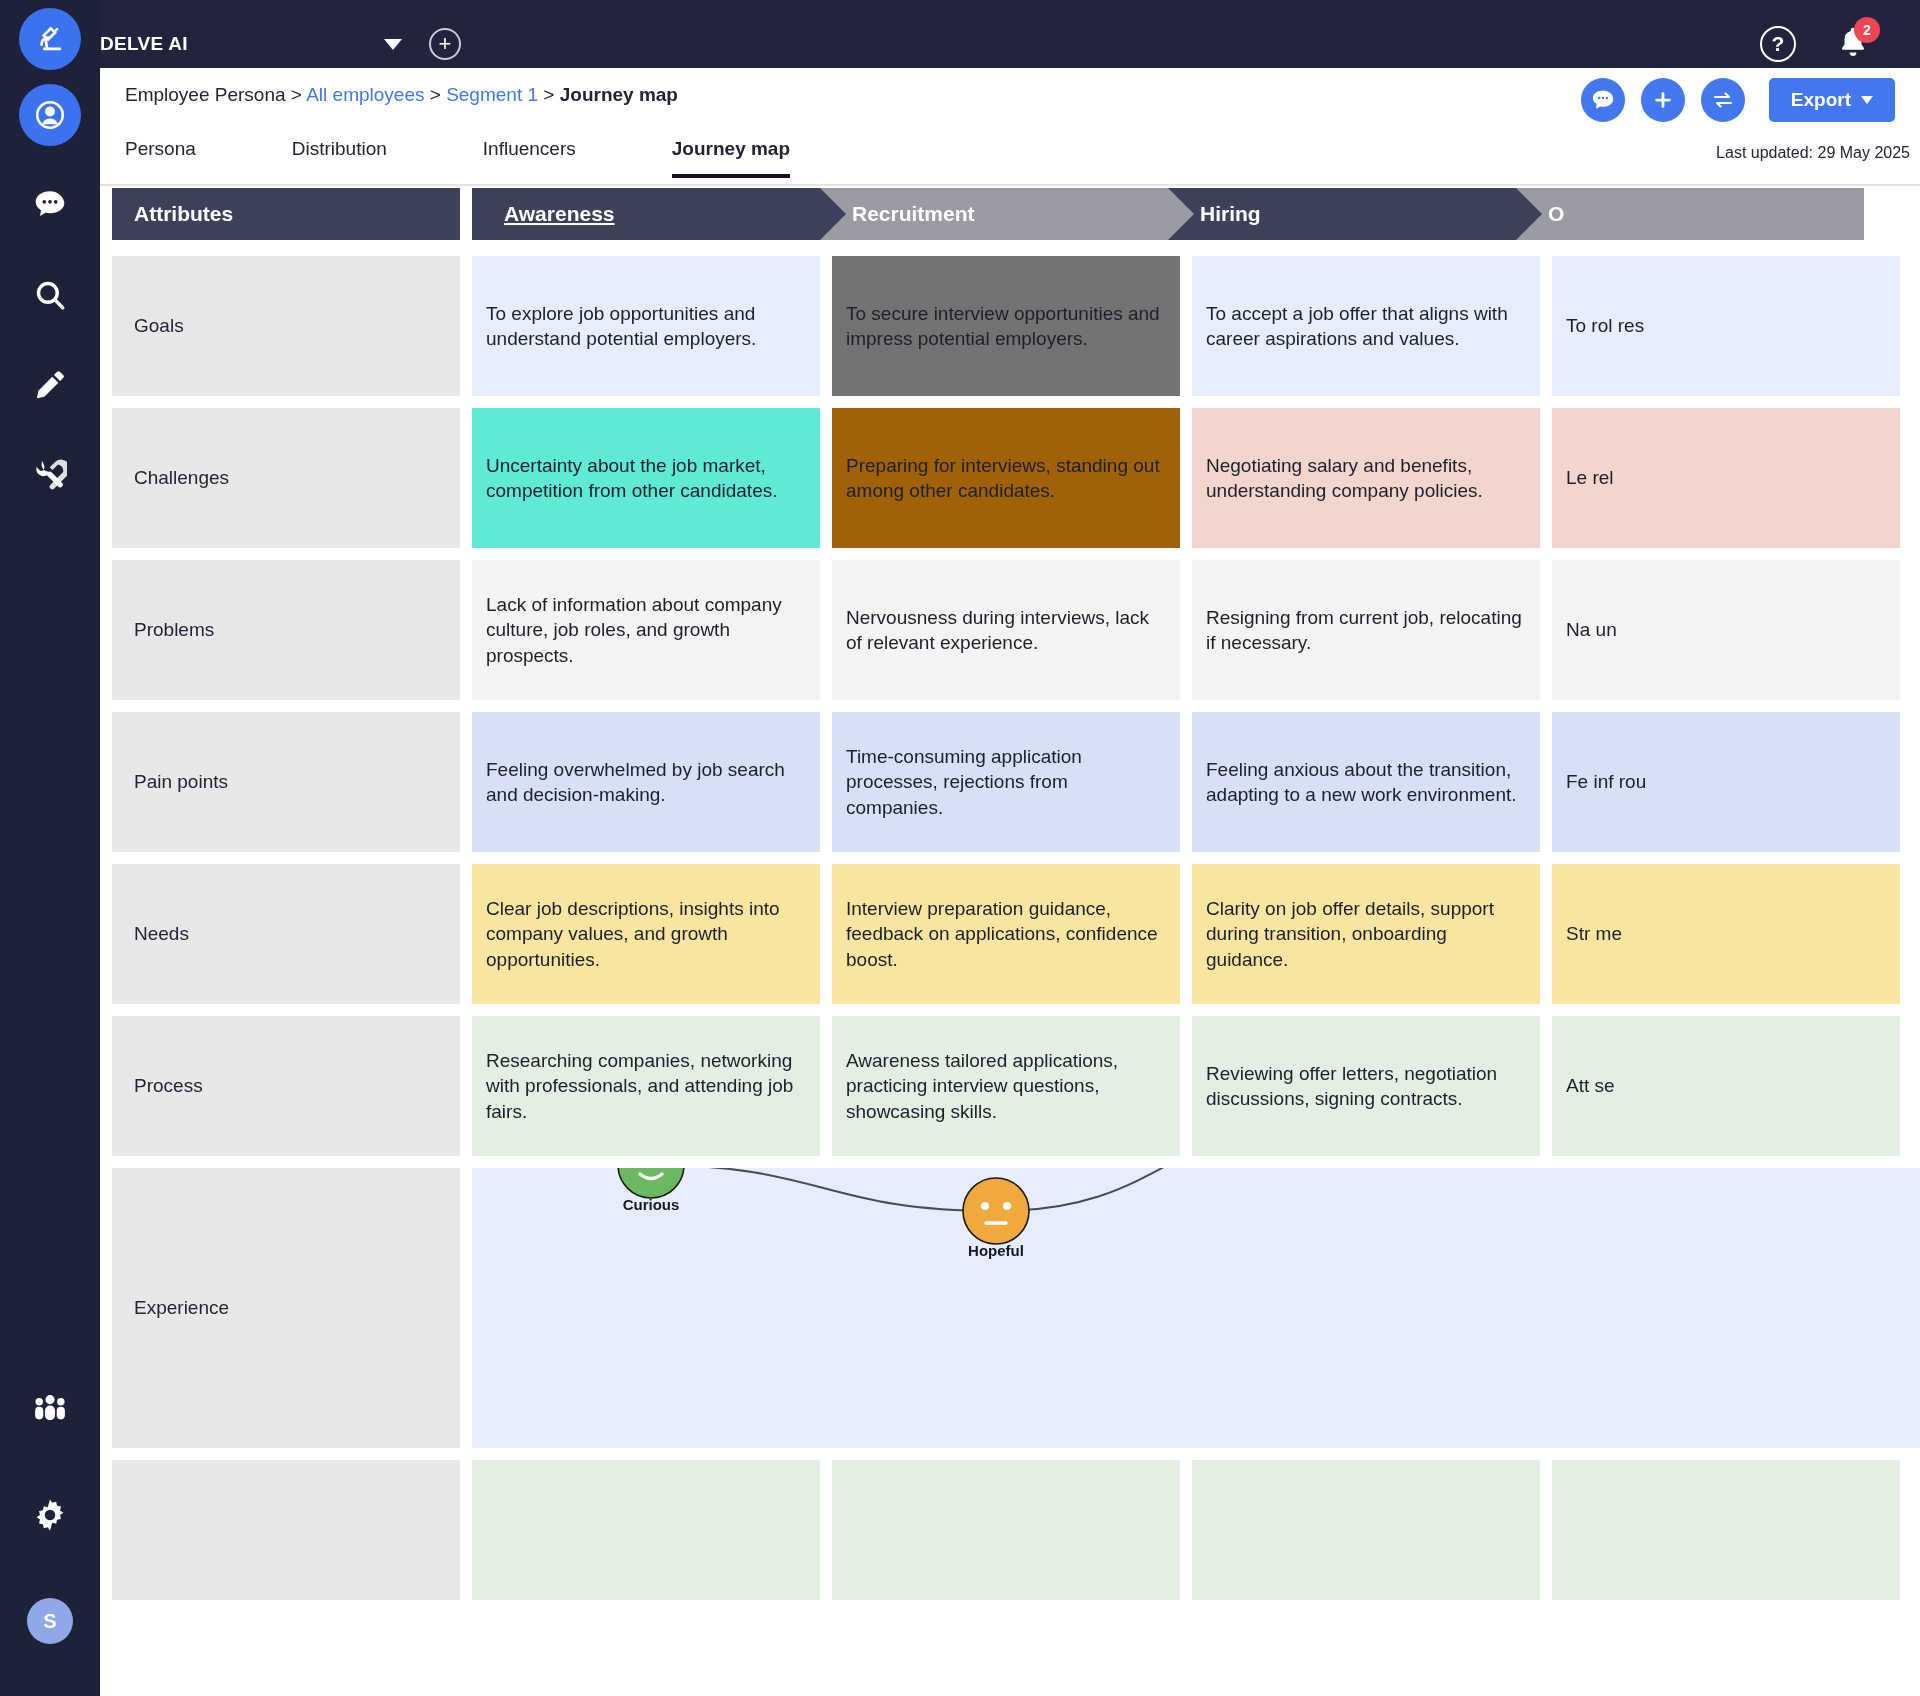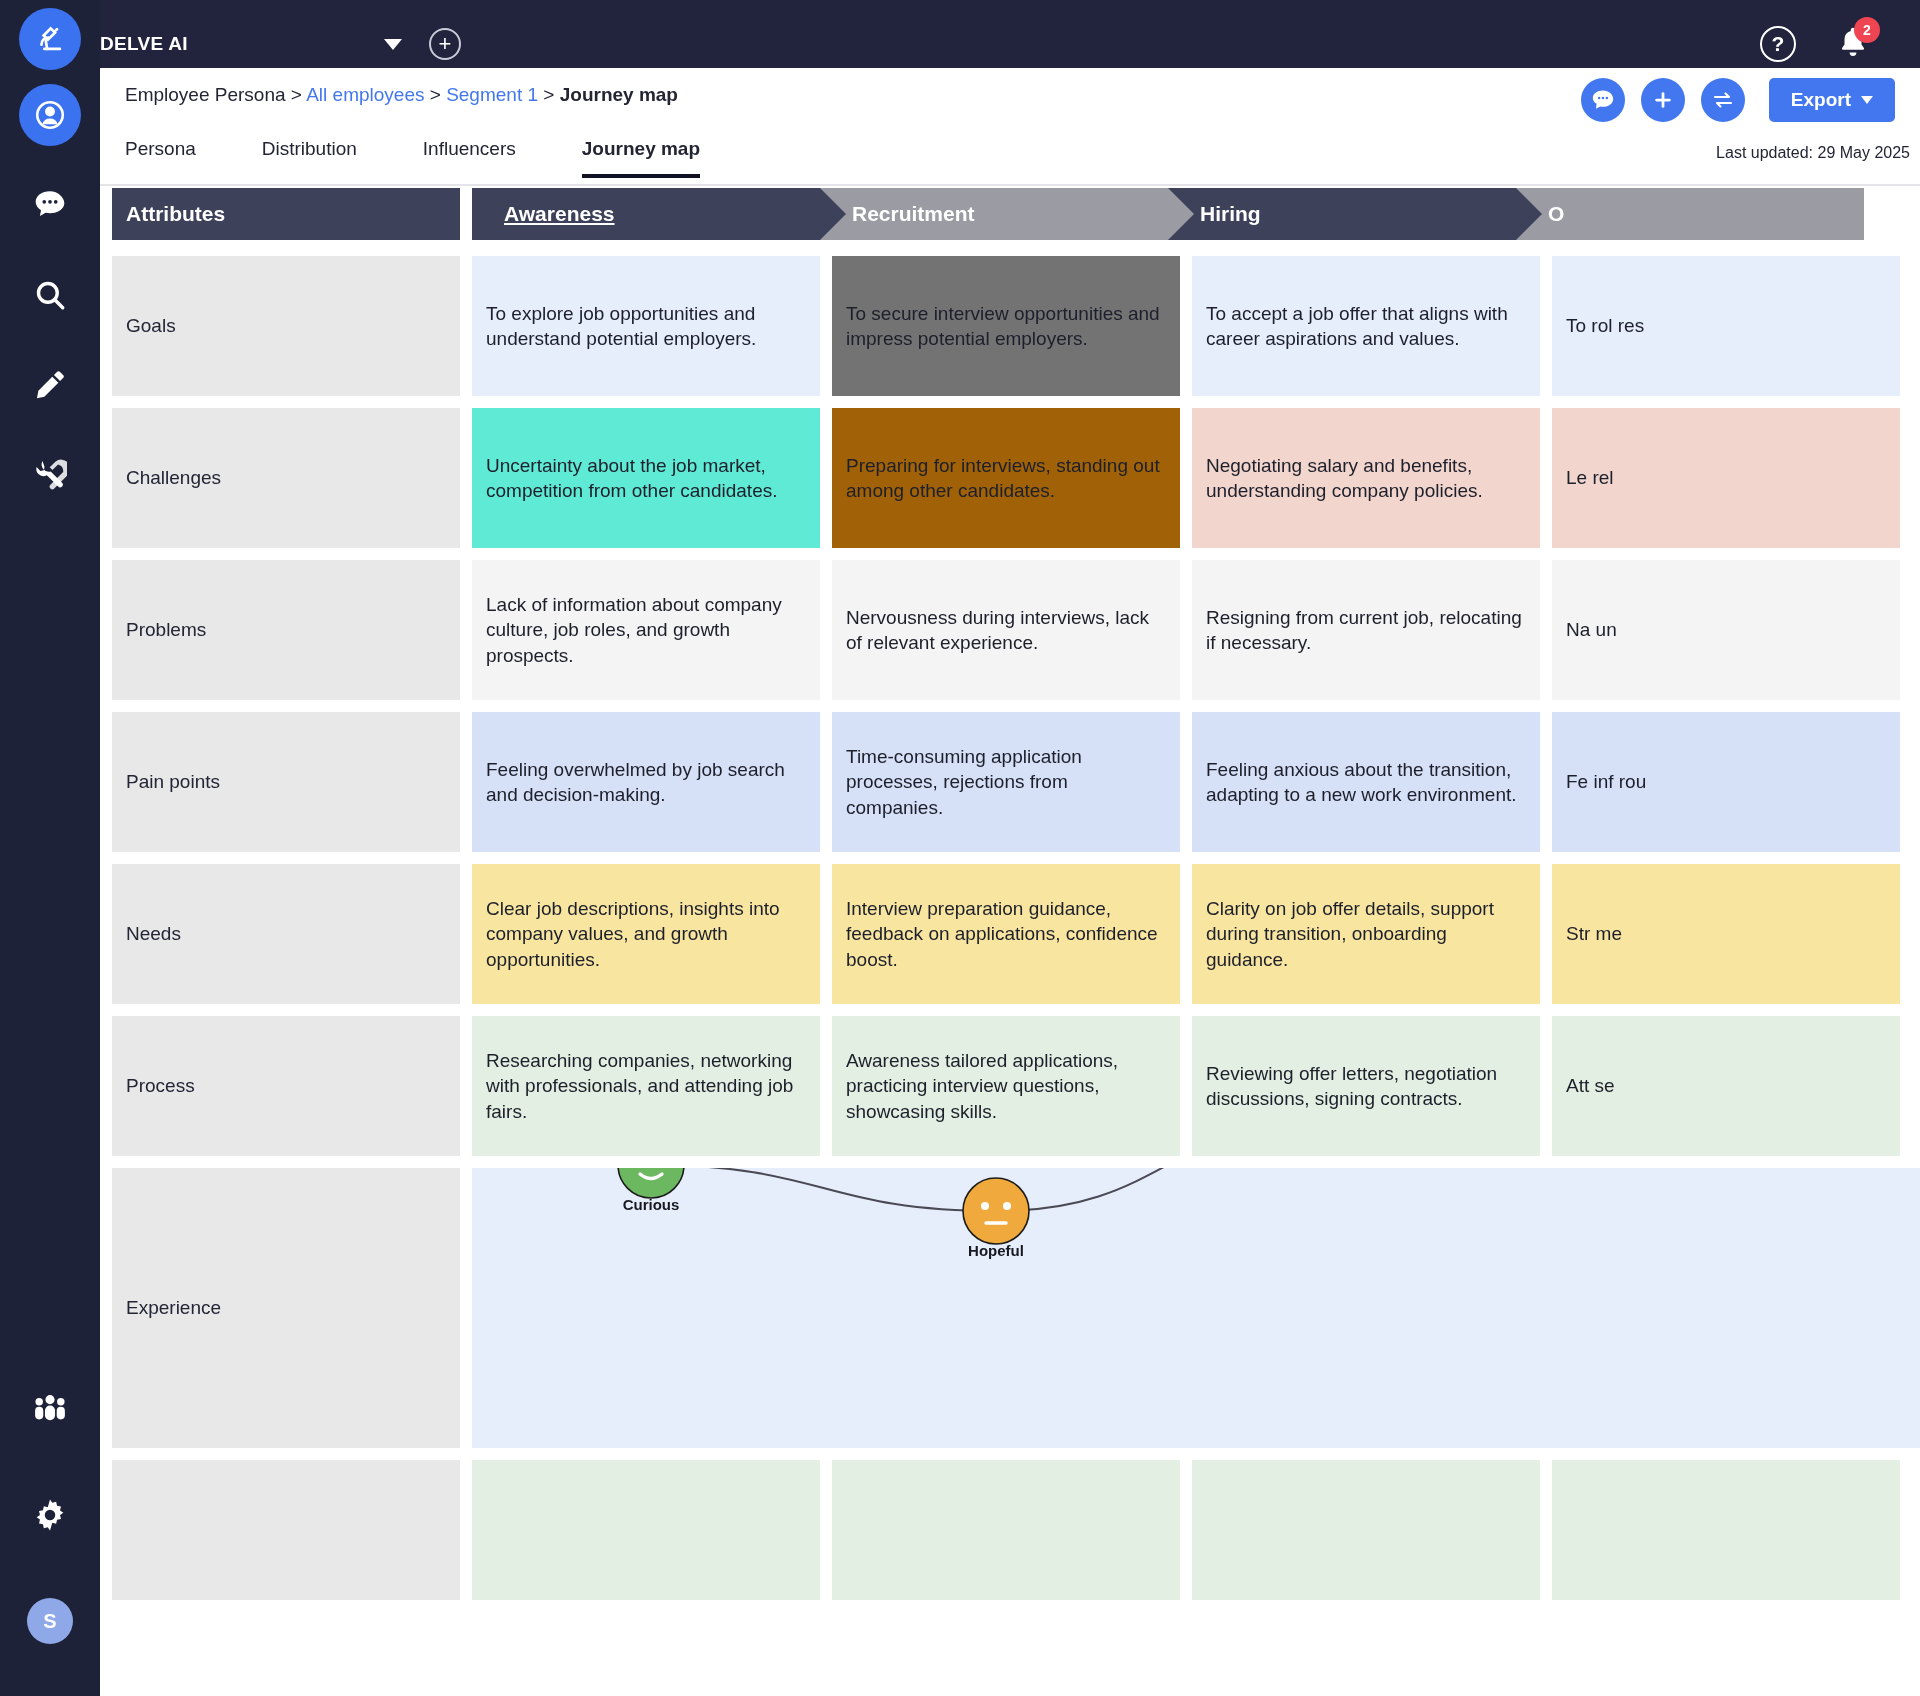--- a/index.html
+++ b/index.html
@@ -107,21 +107,21 @@
     font-family: "Liberation Sans", sans-serif; cursor: pointer;
     display: flex; align-items: center; gap: 10px;
   }
   .export-caret {
     width: 0; height: 0;
     border-left: 6px solid transparent; border-right: 6px solid transparent;
     border-top: 8px solid #ffffff;
   }
 
   .tabsrow { position: relative; height: 56px; border-bottom: 2px solid #e4e4e8; }
-  .tabs { position: absolute; left: 25px; top: 0; display: flex; }
+  .tabs { position: absolute; left: 25px; top: 0; display: flex; gap: 30px; }
   .tab {
     font-size: 19px; color: #232535; padding: 8px 0 14px 0;
     margin-right: 66px; cursor: pointer; white-space: nowrap;
   }
   .tab.active { font-weight: bold; border-bottom: 4px solid #101223; }
   .lastupd {
     position: absolute; right: 10px; top: 14px;
     font-size: 16px; color: #232535;
   }
 
@@ -130,21 +130,21 @@
     position: absolute; left: 12px; top: 120px;
     width: 1808px; height: 1508px; overflow: hidden;
   }
   .mrow { display: flex; height: 140px; margin-bottom: 12px; }
   .mrow.header { height: 52px; margin-bottom: 16px; }
   .mrow.tall { height: 280px; }
 
   .cell-attr {
     width: 348px; flex: 0 0 348px;
     background: #e8e8e8; display: flex; align-items: center;
-    padding: 0 14px; font-size: 19px; color: #232535;
+    padding: 0 22px; font-size: 19px; color: #232535;
     margin-right: 12px;
   }
   .cell-attr.head {
     background: #3d415a; color: #fff; font-weight: bold; font-size: 21px;
   }
   .cell {
     width: 348px; flex: 0 0 348px;
     margin-right: 12px; padding: 14px;
     display: flex; align-items: center;
     font-size: 19px; line-height: 1.32; color: #1d1f2b;

